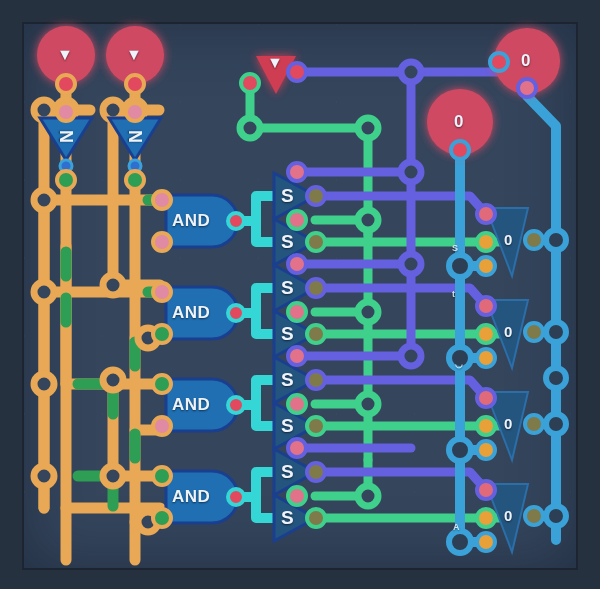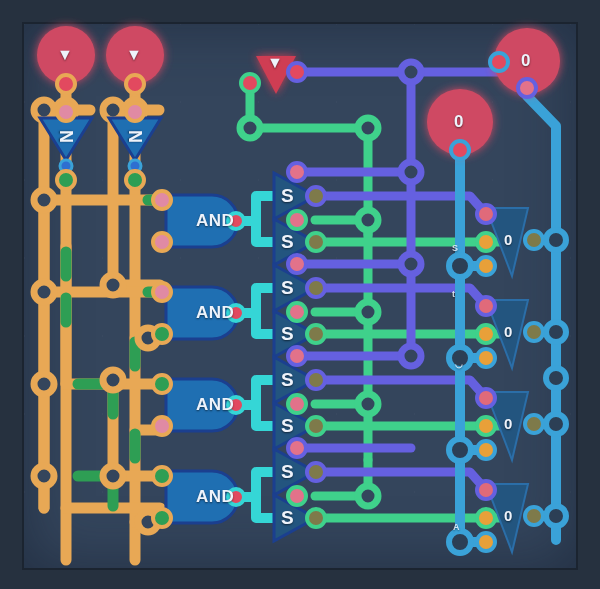--- a/index.html
+++ b/index.html
@@ -8,21 +8,21 @@
   #panel{position:absolute;left:22px;top:22px;width:556px;height:548px;
          background:#34455c;border:2px solid #1b2430;box-sizing:border-box;
          box-shadow:inset 0 0 60px rgba(20,30,45,.55);overflow:hidden;}
   #panel::before{content:"";position:absolute;inset:0;
     background:
       linear-gradient(135deg,rgba(255,255,255,.022) 1px,transparent 1px) 0 0/78px 78px,
       linear-gradient(45deg,rgba(255,255,255,.022) 1px,transparent 1px) 0 0/78px 78px;}
   .lay{position:absolute;left:0;top:0;width:600px;height:589px;overflow:visible;}
   .lbl{position:absolute;color:#eef3fb;font-weight:bold;text-shadow:0 1px 2px rgba(0,0,0,.55);
        pointer-events:none;white-space:nowrap;}
-  .gate-txt{font-size:17px;letter-spacing:.5px;margin-left:24px;}
+  .gate-txt{font-size:17px;letter-spacing:.5px;}
   .s-txt{font-size:19px;}
   .disp-txt{font-size:17px;}
   .out-txt{font-size:15px;}
   .tiny-txt{font-size:9px;opacity:.85;}
   .nz{font-size:18px;transform:rotate(90deg);transform-origin:center;}
 </style>
 </head>
 <body>
 
 <div id="stage">

